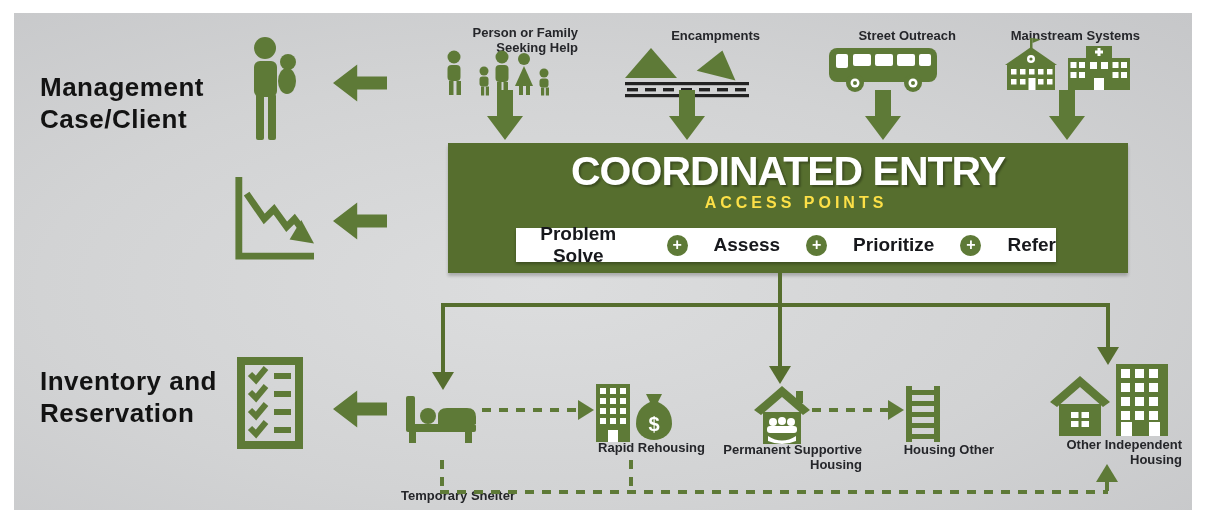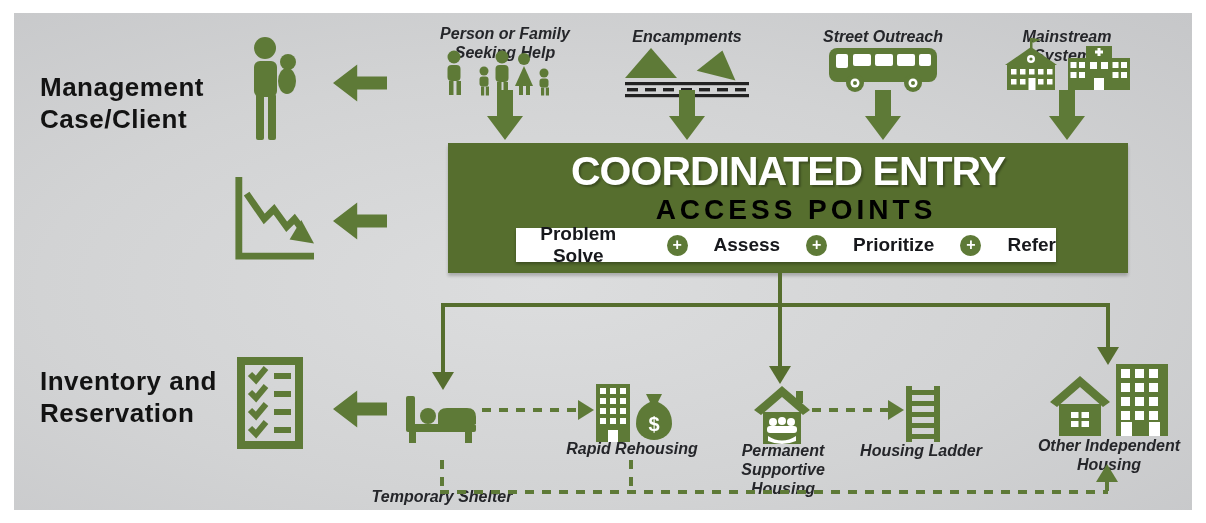--- a/index.html
+++ b/index.html
@@ -9,25 +9,25 @@
     --ink:#1c1d20;
   }
   *{margin:0;padding:0;box-sizing:border-box;}
   body{background:#ffffff;font-family:"Liberation Sans",sans-serif;}
   .stage{position:relative;width:1206px;height:523px;background:#ffffff;overflow:hidden;}
   .panel{position:absolute;left:14px;top:13px;width:1178px;height:497px;
          background:radial-gradient(ellipse at 45% 55%, #dcddde 0%, #d2d3d4 55%, #c6c7c9 100%);}
   .abs{position:absolute;}
   .ic{fill:var(--green-ic);}
   .left-label{font-size:26px;font-weight:bold;color:#131313;line-height:1.22;letter-spacing:.5px;}
-  .top-label,.bot-label{font-size:16px;font-weight:bold;color:#25262a;line-height:1.18;text-align:center;font-style:italic;}
+  .top-label,.bot-label{font-size:13px;font-weight:bold;color:#25262a;line-height:1.18;text-align:right;}
   .ce-box{background:var(--green-box);box-shadow:0 3px 3px rgba(0,0,0,.22);text-align:center;}
   .ce-title{margin-top:7px;font-size:41px;font-weight:bold;letter-spacing:-1px;color:#fff;
             text-shadow:2px 2px 2px rgba(0,0,0,.3);line-height:1.05;}
-  .ce-sub{margin-top:1px;font-size:28px;font-weight:bold;letter-spacing:4px;color:#000000;padding-left:16px;}
+  .ce-sub{margin-top:1px;font-size:16px;font-weight:bold;letter-spacing:4px;color:#fde047;padding-left:16px;}
   .ce-bar{position:absolute;left:68px;top:85px;width:540px;height:34px;background:#fff;
           box-shadow:0 2px 3px rgba(0,0,0,.3);display:flex;align-items:center;justify-content:center;
           gap:26px;font-size:19px;font-weight:bold;color:#17181c;}
   .plus{width:21px;height:21px;border-radius:50%;background:var(--green-ic);color:#fff;font-size:16px;
         font-weight:bold;display:flex;align-items:center;justify-content:center;line-height:1;flex:0 0 auto;}
   .line-v{width:4px;background:var(--green-box);}
   .line-h{height:4px;background:var(--green-box);}
   .dash-h{height:4px;background:repeating-linear-gradient(90deg,var(--green-ic) 0 9px,transparent 9px 17px);}
   .dash-v{width:4px;background:repeating-linear-gradient(180deg,var(--green-ic) 0 9px,transparent 9px 17px);}
   .ah-down{width:0;height:0;border-left:11px solid transparent;border-right:11px solid transparent;
@@ -289,21 +289,21 @@
   <svg class="abs" style="left:906px;top:386px;" width="34" height="56" viewBox="0 0 34 56">
     <rect class="ic" x="0" y="0" width="6" height="56"></rect>
       <rect class="ic" x="28" y="0" width="6" height="56"></rect>
     <rect class="ic" x="6" y="4" width="22" height="5"></rect>
       <rect class="ic" x="6" y="15" width="22" height="5"></rect>
     <rect class="ic" x="6" y="26" width="22" height="5"></rect>
       <rect class="ic" x="6" y="37" width="22" height="5"></rect>
     <rect class="ic" x="6" y="48" width="22" height="5"></rect>
   </svg>
   <div class="abs bot-label" style="left:848px;top:442px;width:146px;">
-    <div>Housing Ladder</div>
+    <div>Housing Other</div>
   </div>
 
   <svg class="abs" style="left:1050px;top:364px;" width="118" height="72" viewBox="0 0 118 72">
     <polygon class="ic" points="0,38 30,12 60,38 53,43 30,23 7,43"></polygon>
     <rect class="ic" x="9" y="40" width="42" height="32"></rect>
     <rect x="21" y="48" width="18" height="15" fill="#fff"></rect>
     <rect class="ic" x="28.5" y="48" width="3" height="15"></rect>
       <rect class="ic" x="21" y="54" width="18" height="3"></rect>
     <rect class="ic" x="66" y="0" width="52" height="72"></rect>
     <rect x="71" y="5" width="9" height="9" fill="#fff"></rect>

